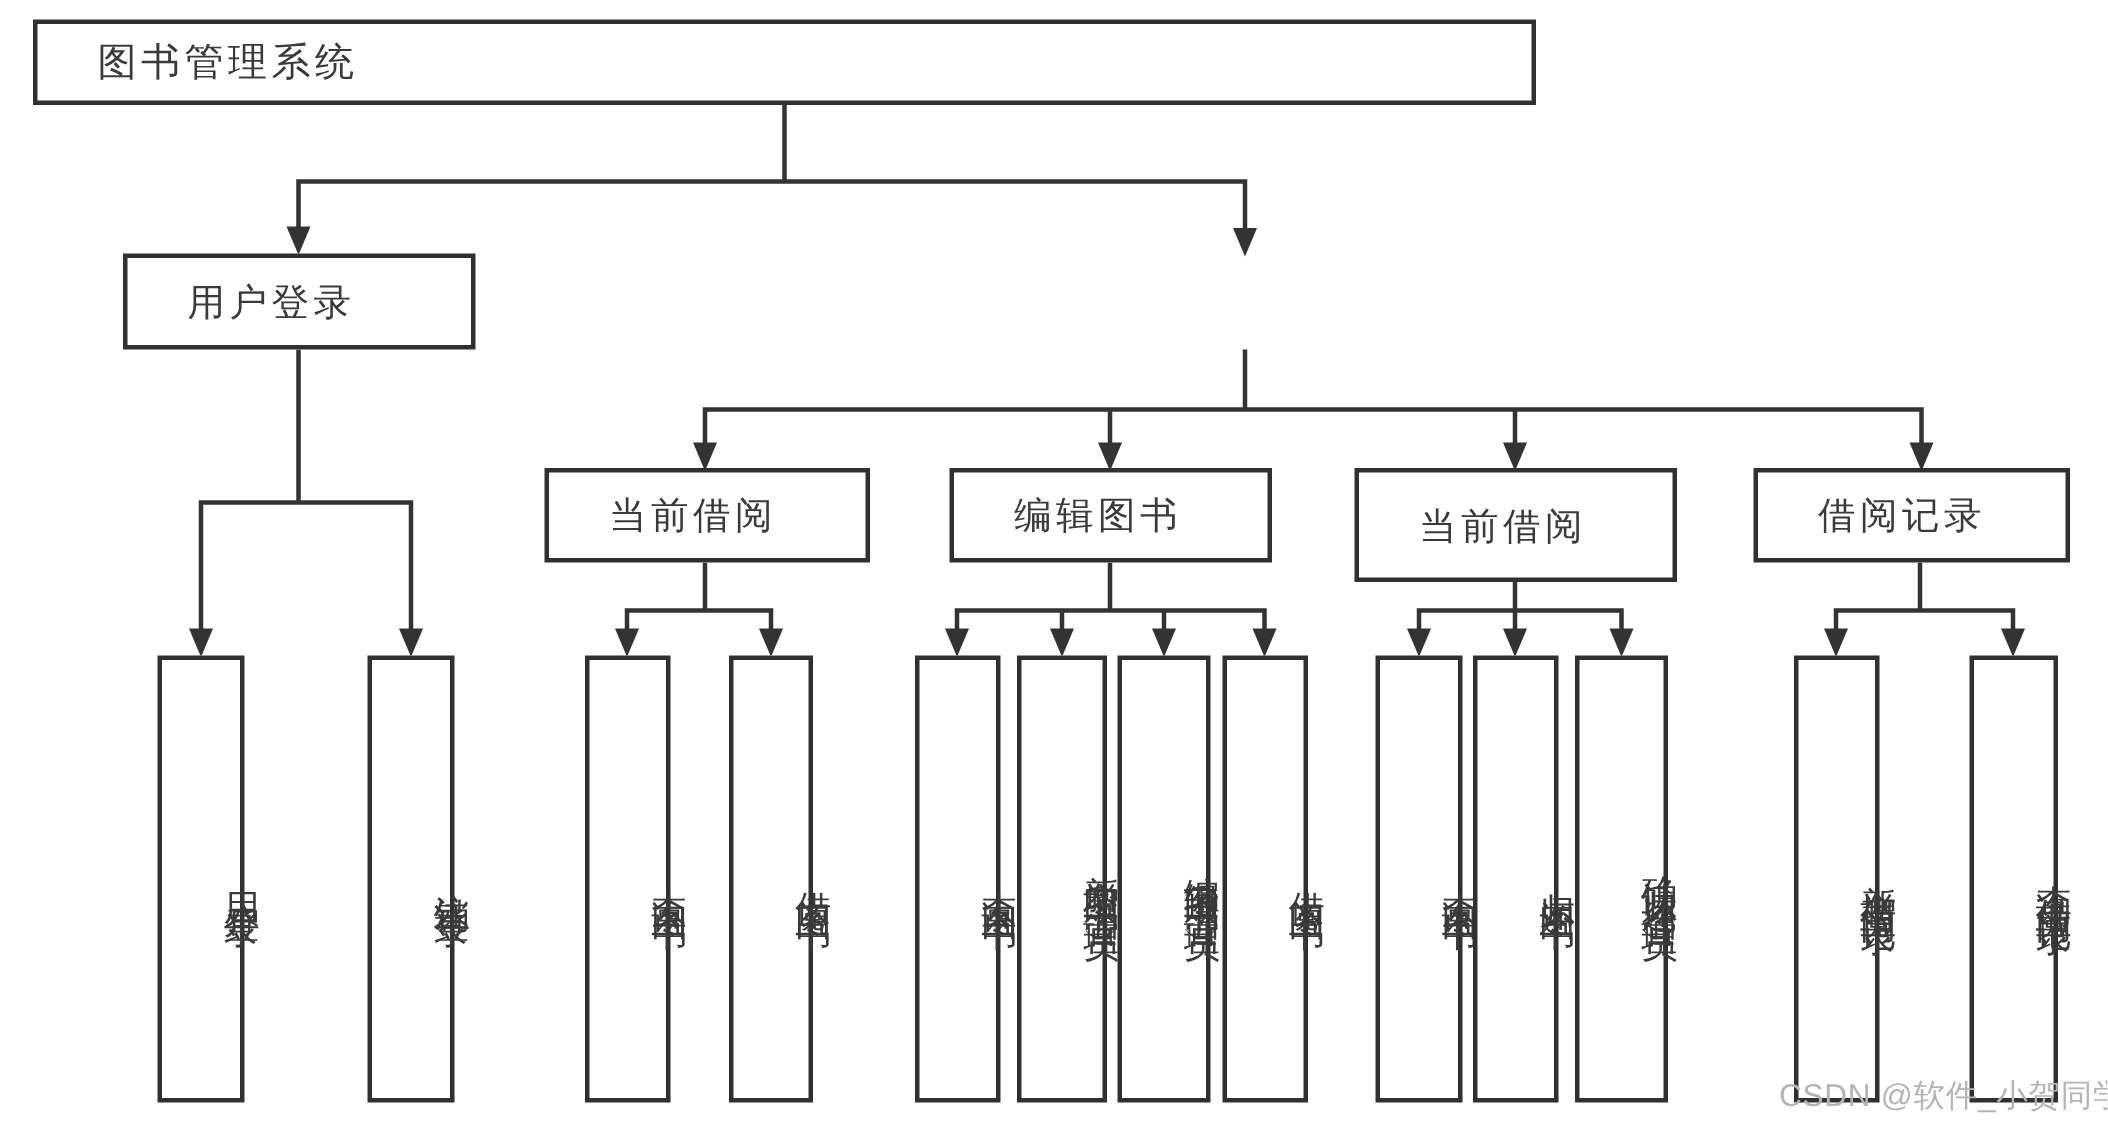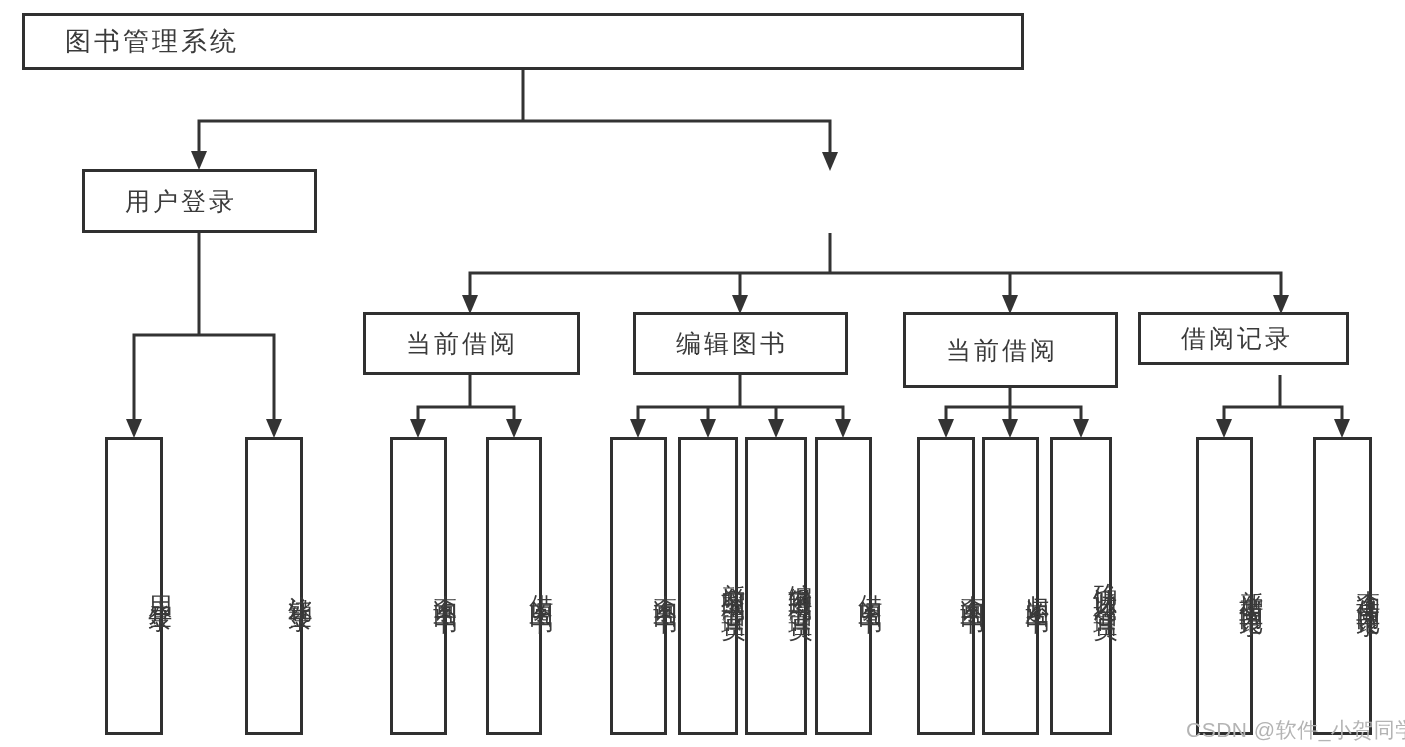--- a/index.html
+++ b/index.html
@@ -52,21 +52,21 @@
     white-space: nowrap;
   }
 
   
   #n-root   { left: 22px;   top: 13px;  width: 1002px; height: 57px; }
   #n-login  { left: 82px;   top: 169px; width: 235px;  height: 64px; }
   #n-mgmt   { left: 712px;  top: 170px; width: 235px;  height: 63px; }
   #n-new    { left: 363px;  top: 312px; width: 217px;  height: 63px; }
   #n-borrow { left: 633px;  top: 312px; width: 215px;  height: 63px; }
   #n-curr   { left: 903px;  top: 312px; width: 215px;  height: 76px; }
-  #n-rec    { left: 1138px; top: 312px; width: 211px;  height: 53px; }
+  #n-rec    { left: 1169px; top: 312px; width: 211px;  height: 63px; }
 
   #l0  { left: 105px;  width: 58px; }
   #l1  { left: 245px;  width: 58px; }
   #l2  { left: 390px;  width: 57px; }
   #l3  { left: 486px;  width: 56px; }
   #l4  { left: 610px;  width: 57px; }
   #l5  { left: 678px;  width: 60px; }
   #l6  { left: 745px;  width: 62px; }
   #l7  { left: 815px;  width: 57px; }
   #l8  { left: 917px;  width: 58px; }

